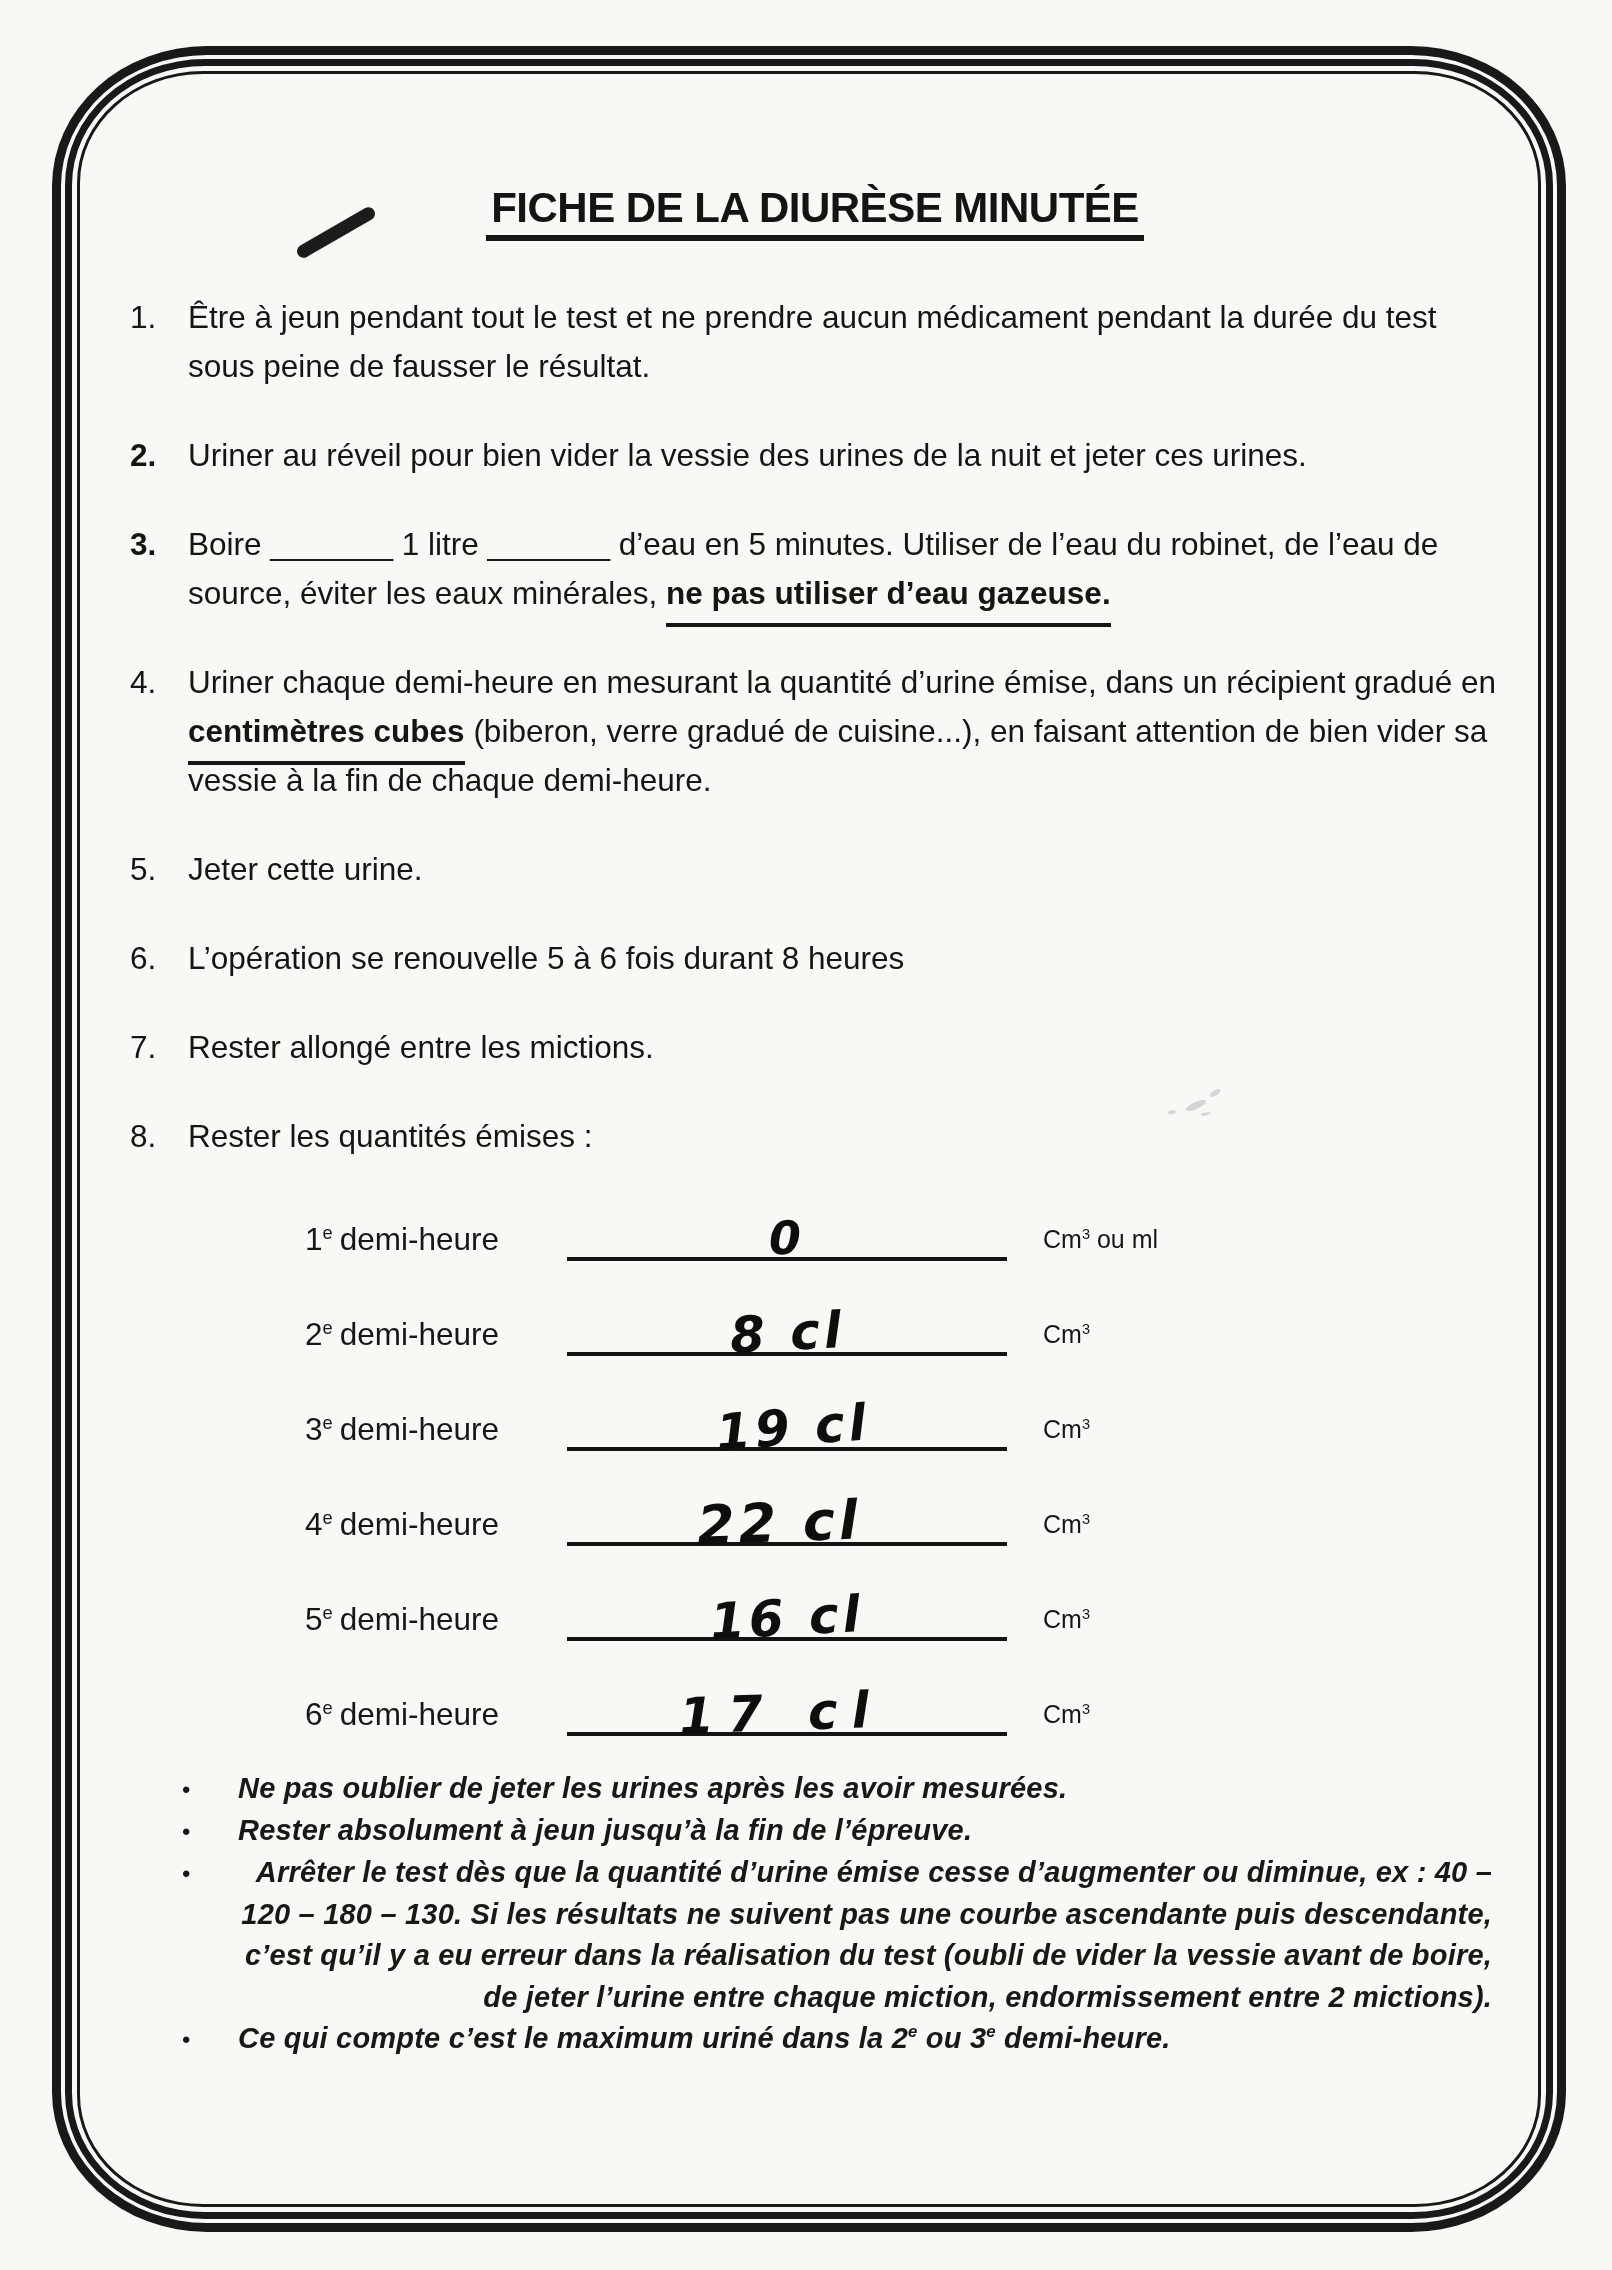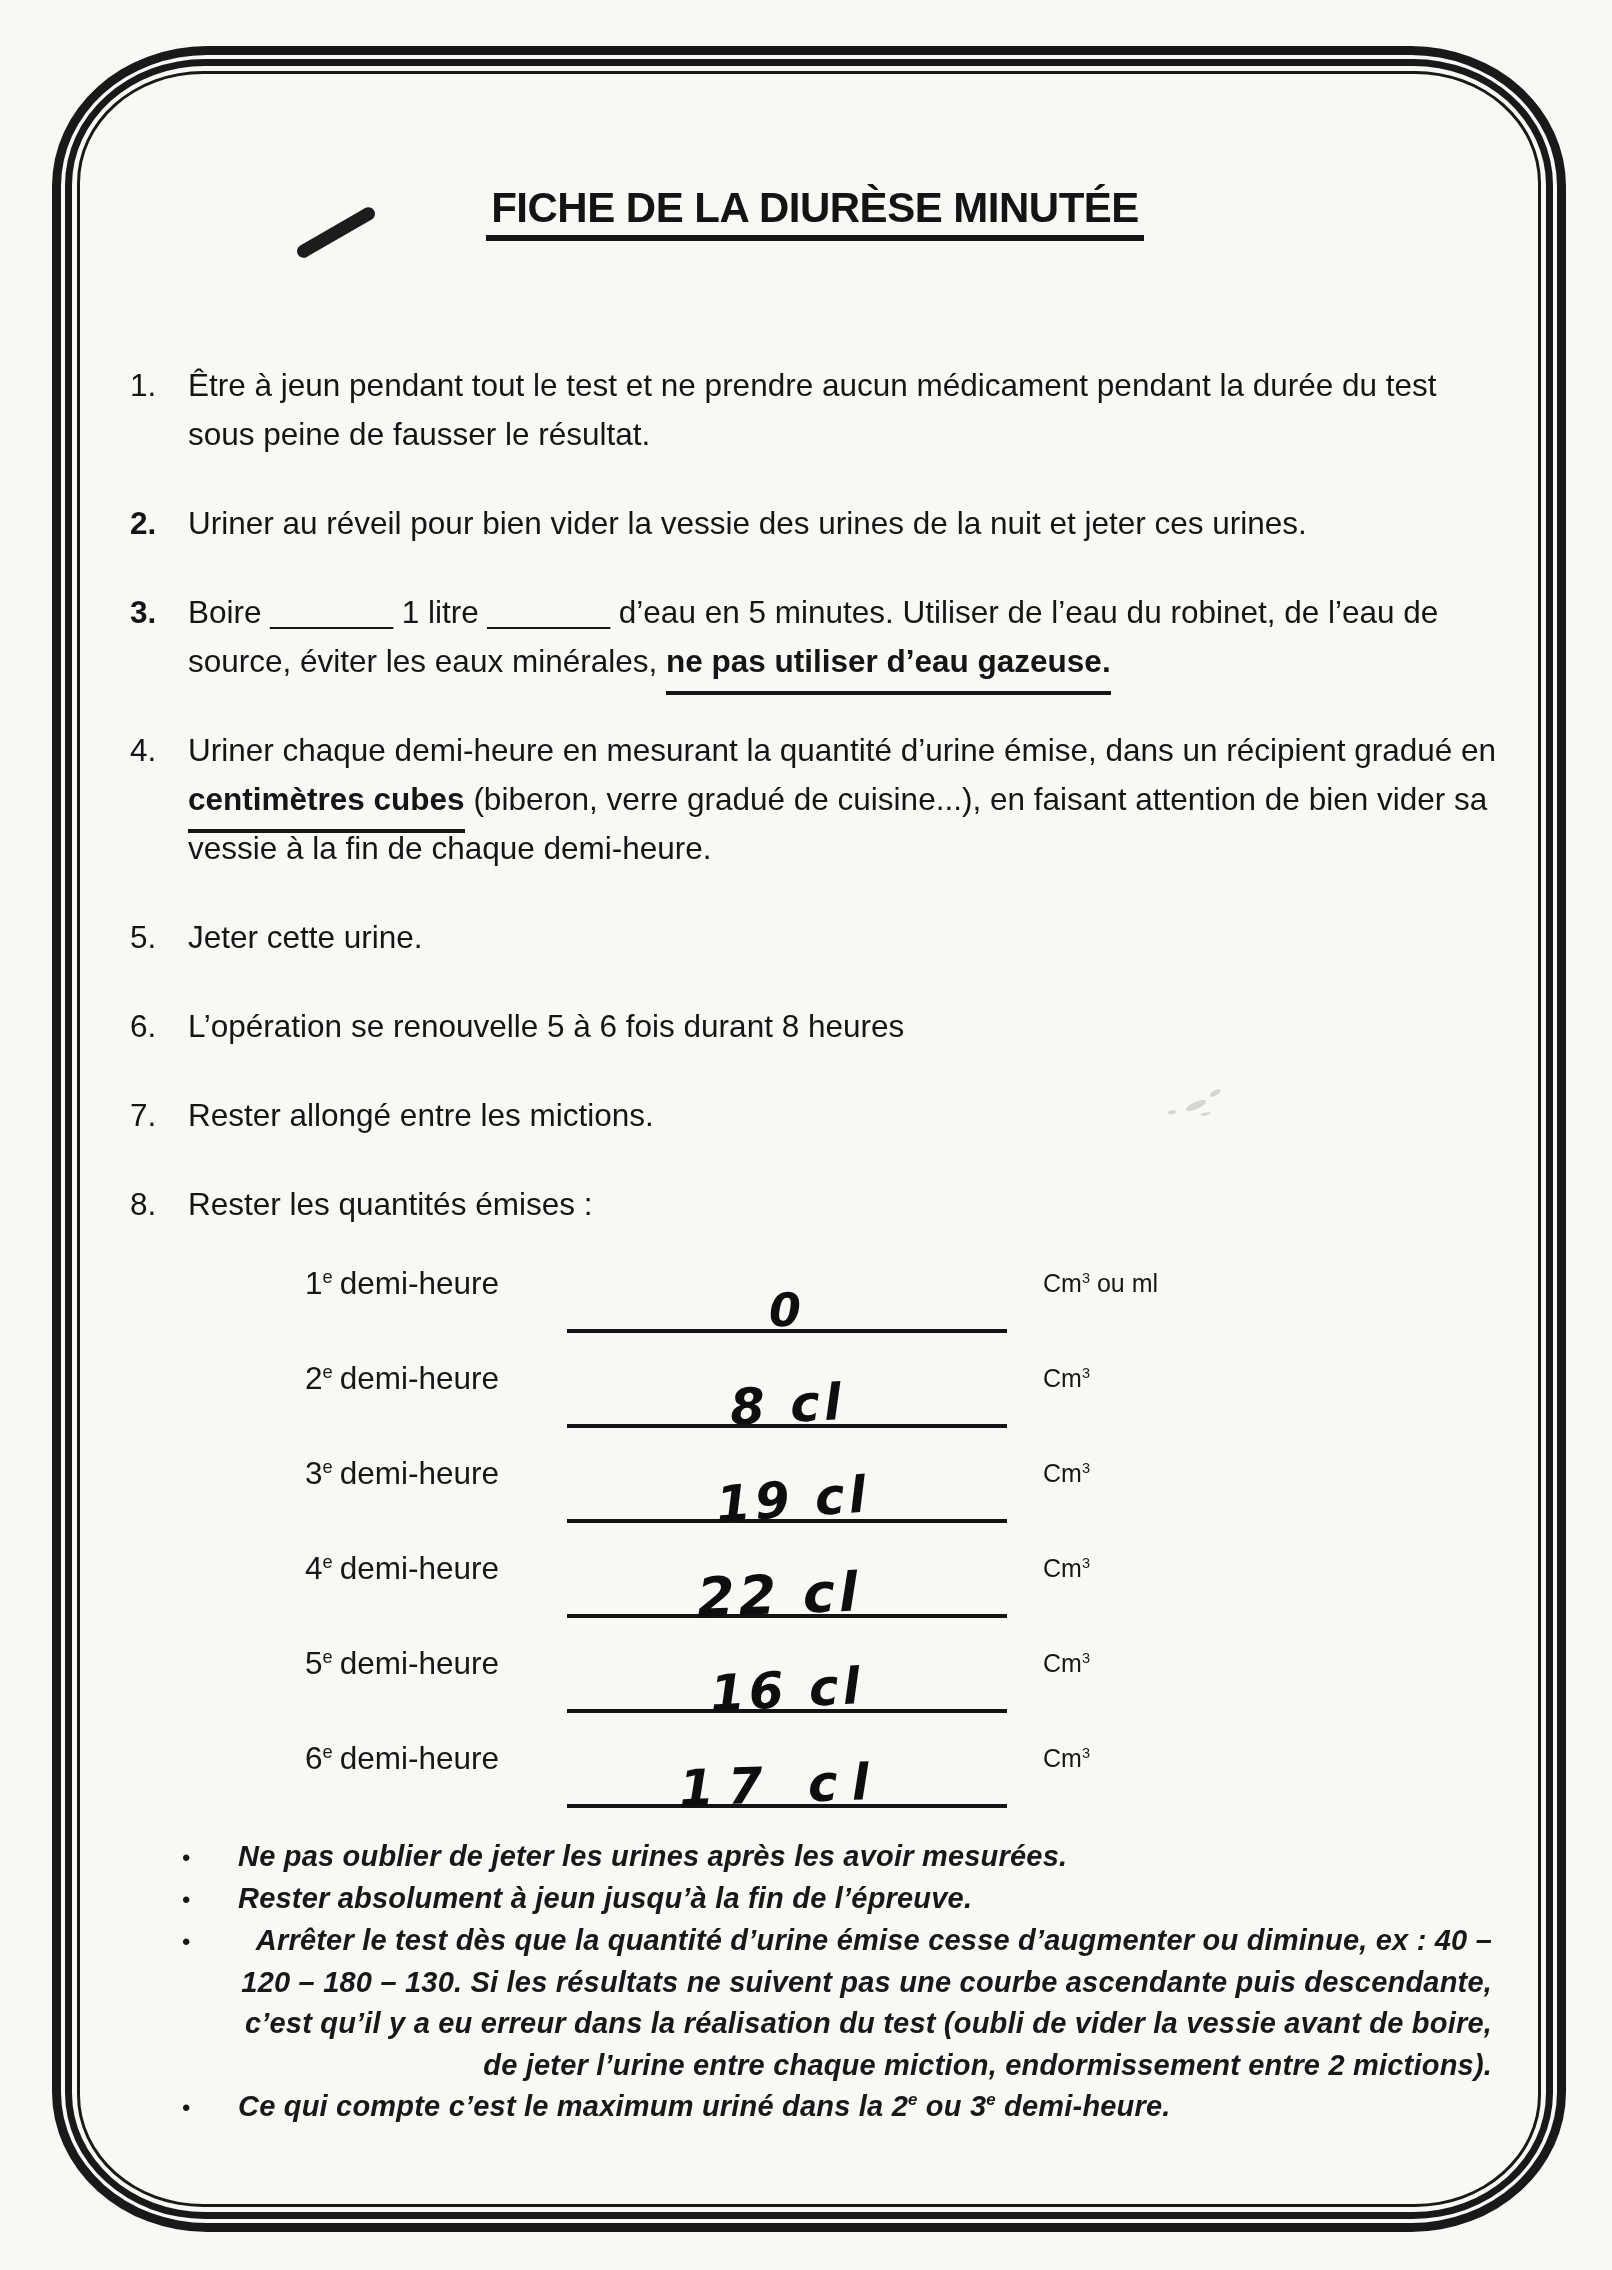--- a/index.html
+++ b/index.html
@@ -13,21 +13,21 @@
   }
   
   .frame{position:absolute;top:46px;left:52px;right:46px;bottom:38px;
     border:9px solid #191919;border-radius:155px/140px;}
   .frame-mid{position:absolute;inset:4px;border:7px solid #191919;border-radius:140px/126px;}
   .frame-in{position:absolute;inset:5px;border:3px solid #191919;border-radius:126px/112px;}
 
   .content{position:absolute;left:120px;top:170px;width:1390px;}
 
   .title{
-    display:block;width:fit-content;margin:14px auto 120px auto;
+    display:block;width:fit-content;margin:14px auto 52px auto;
     font-size:42px;font-weight:700;letter-spacing:-.5px;
     border-bottom:6px solid #161616;padding:0 5px 3px 5px;
     color:#141414;
   }
 
   
   .pen-slash{position:absolute;left:292px;top:226px;width:88px;height:13px;
     background:#1c1c1c;border-radius:8px;transform:rotate(-30deg);}
 
   
@@ -45,21 +45,21 @@
   ol.instructions .num{flex:0 0 58px;}
   
   ol.instructions>li:nth-child(2) .num,
   ol.instructions>li:nth-child(3) .num{font-weight:700;}
   ol.instructions .itxt{width:1312px;}
 
   .seg-bold-underline{font-weight:700;border-bottom:4px solid #161616;padding-bottom:12px;}
   .sup,.seg-sup{vertical-align:super;font-size:0.58em;line-height:0;}
 
   .measure{margin:-6px 0 0 185px;}
-  .mrow{display:flex;align-items:flex-start;height:66px;margin-bottom:29px;}
+  .mrow{display:flex;align-items:flex-end;height:66px;margin-bottom:29px;}
   .mrow .mlabel{flex:0 0 262px;font-size:31.5px;line-height:40px;padding-bottom:2px;}
   .mrow .mlabel .lw{margin-left:7px;}
   .mrow .mline{flex:0 0 440px;border-bottom:4px solid #141414;
     display:flex;justify-content:center;align-items:flex-end;height:100%;}
   .hand{
     font-family:cursive,"DejaVu Sans",sans-serif;
     font-style:italic;font-weight:700;font-size:50px;line-height:50px;
     color:#0e0e0e;margin-bottom:-6px;transform:rotate(-3deg);
     letter-spacing:4px;white-space:nowrap;
   }

